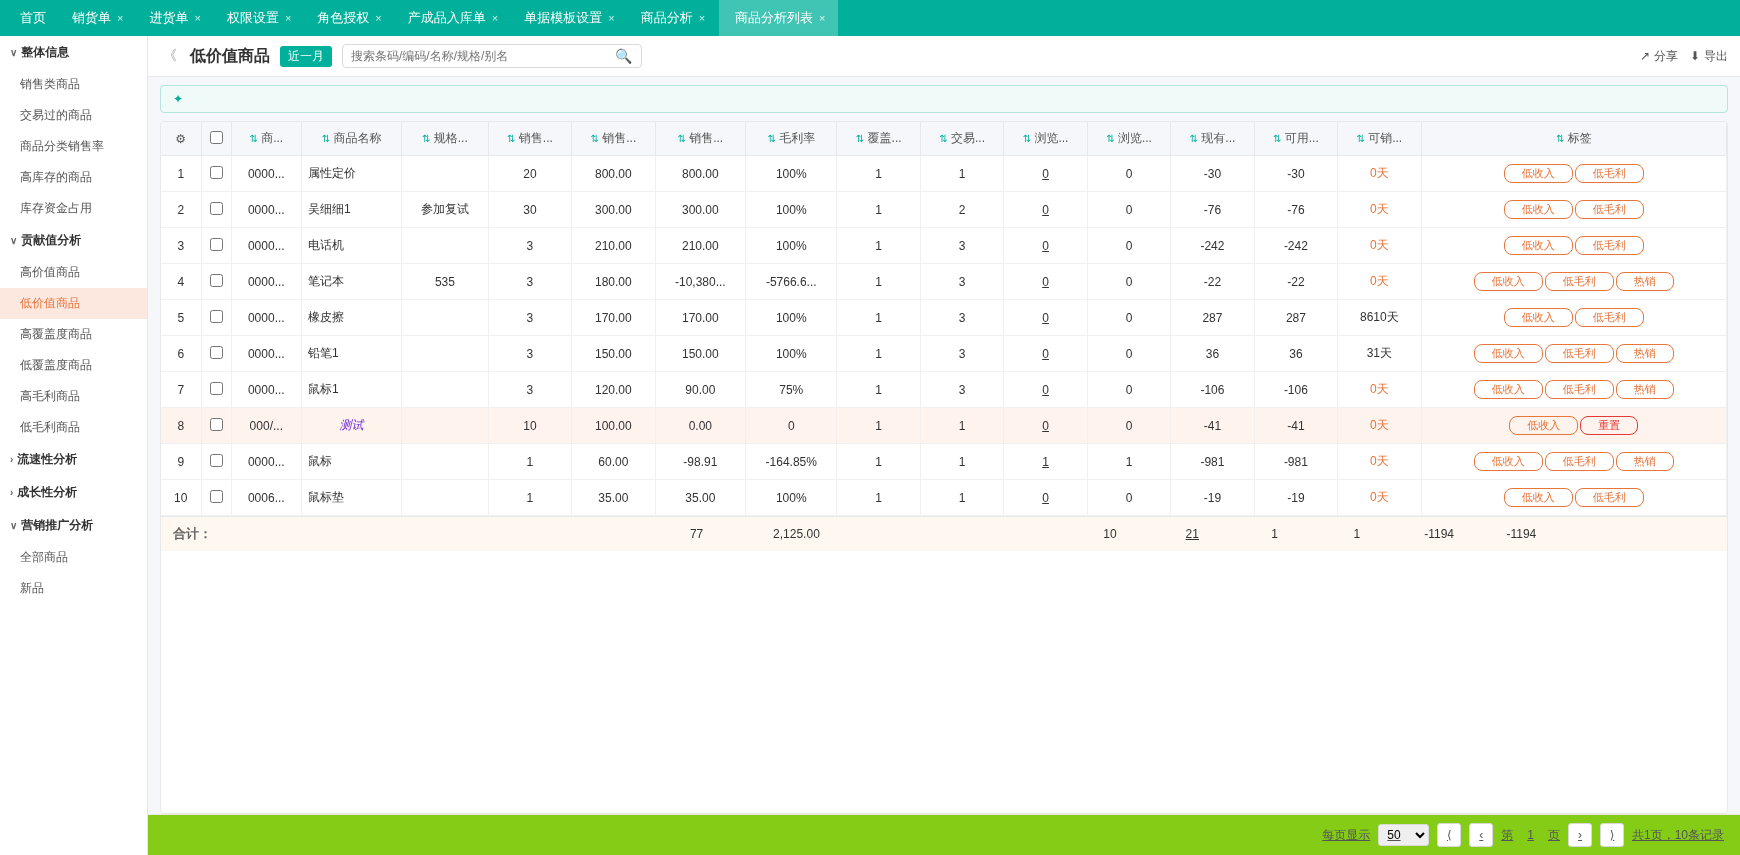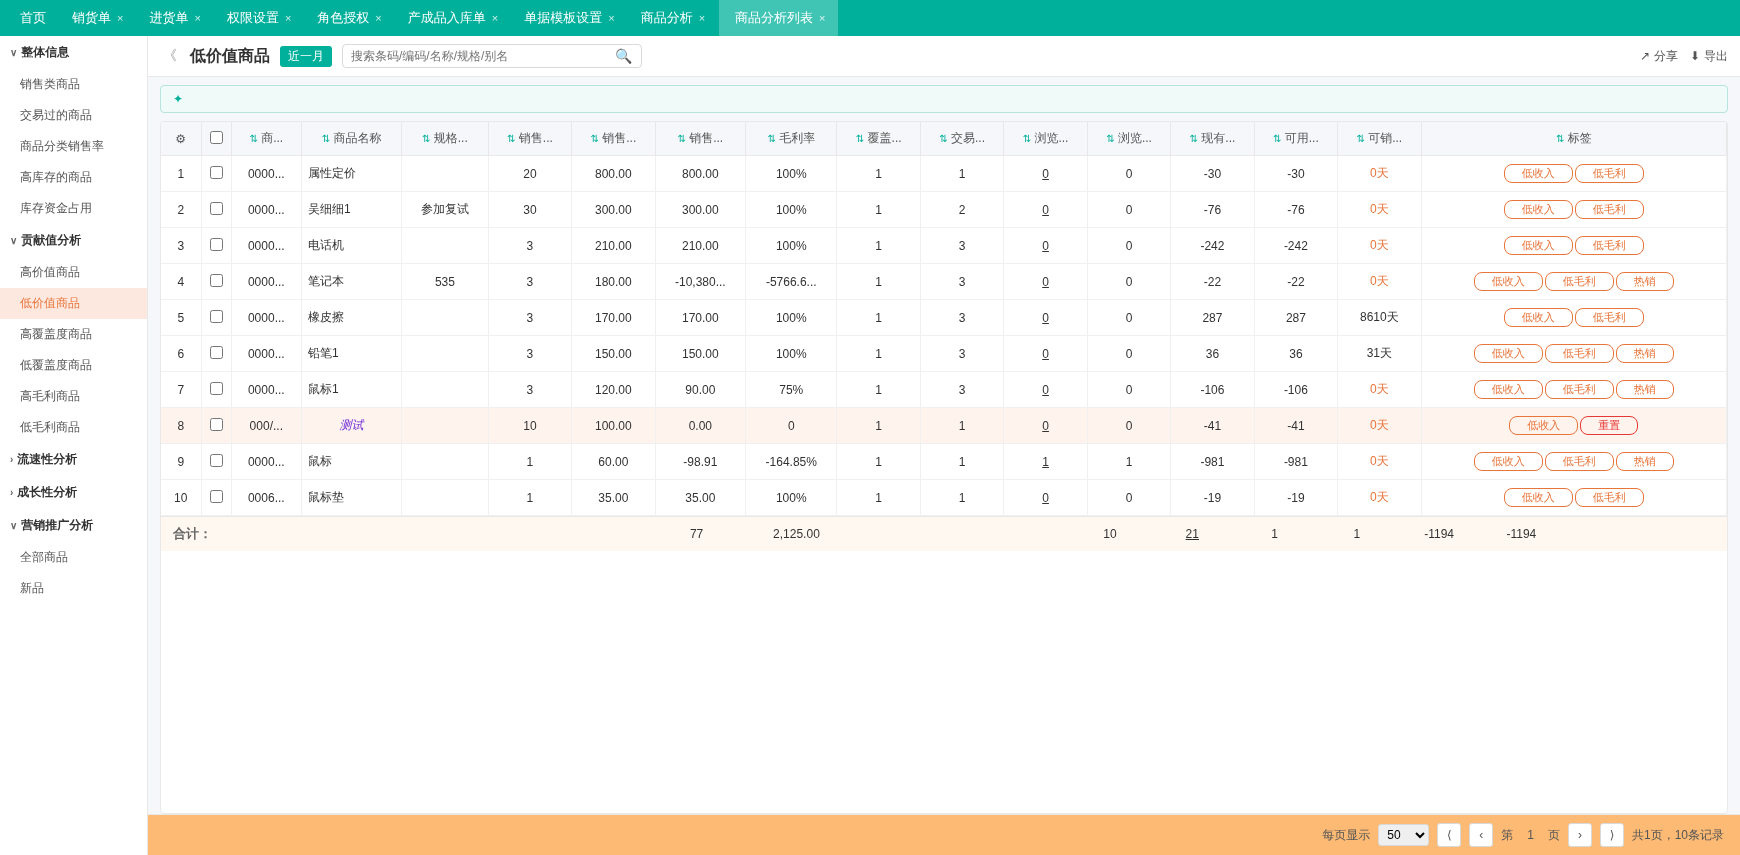--- a/index.html
+++ b/index.html
@@ -225,25 +225,26 @@
       color: #333;
       padding: 0 6px;
     }
 
     
     .pagination-bar {
       display: flex;
       align-items: center;
       justify-content: flex-end;
       padding: 8px 16px;
-      background: #fdba74;
+      background: #84cc16;
       border-top: 1px solid #e8e8e8;
       gap: 8px;
       font-size: 12px;
       color: #555;
+      text-decoration: underline;
     }
     .pagination-bar select {
       border: 1px solid #d9d9d9;
       border-radius: 3px;
       padding: 2px 4px;
       font-size: 12px;
     }
     .page-btn {
       width: 24px;
       height: 24px;

